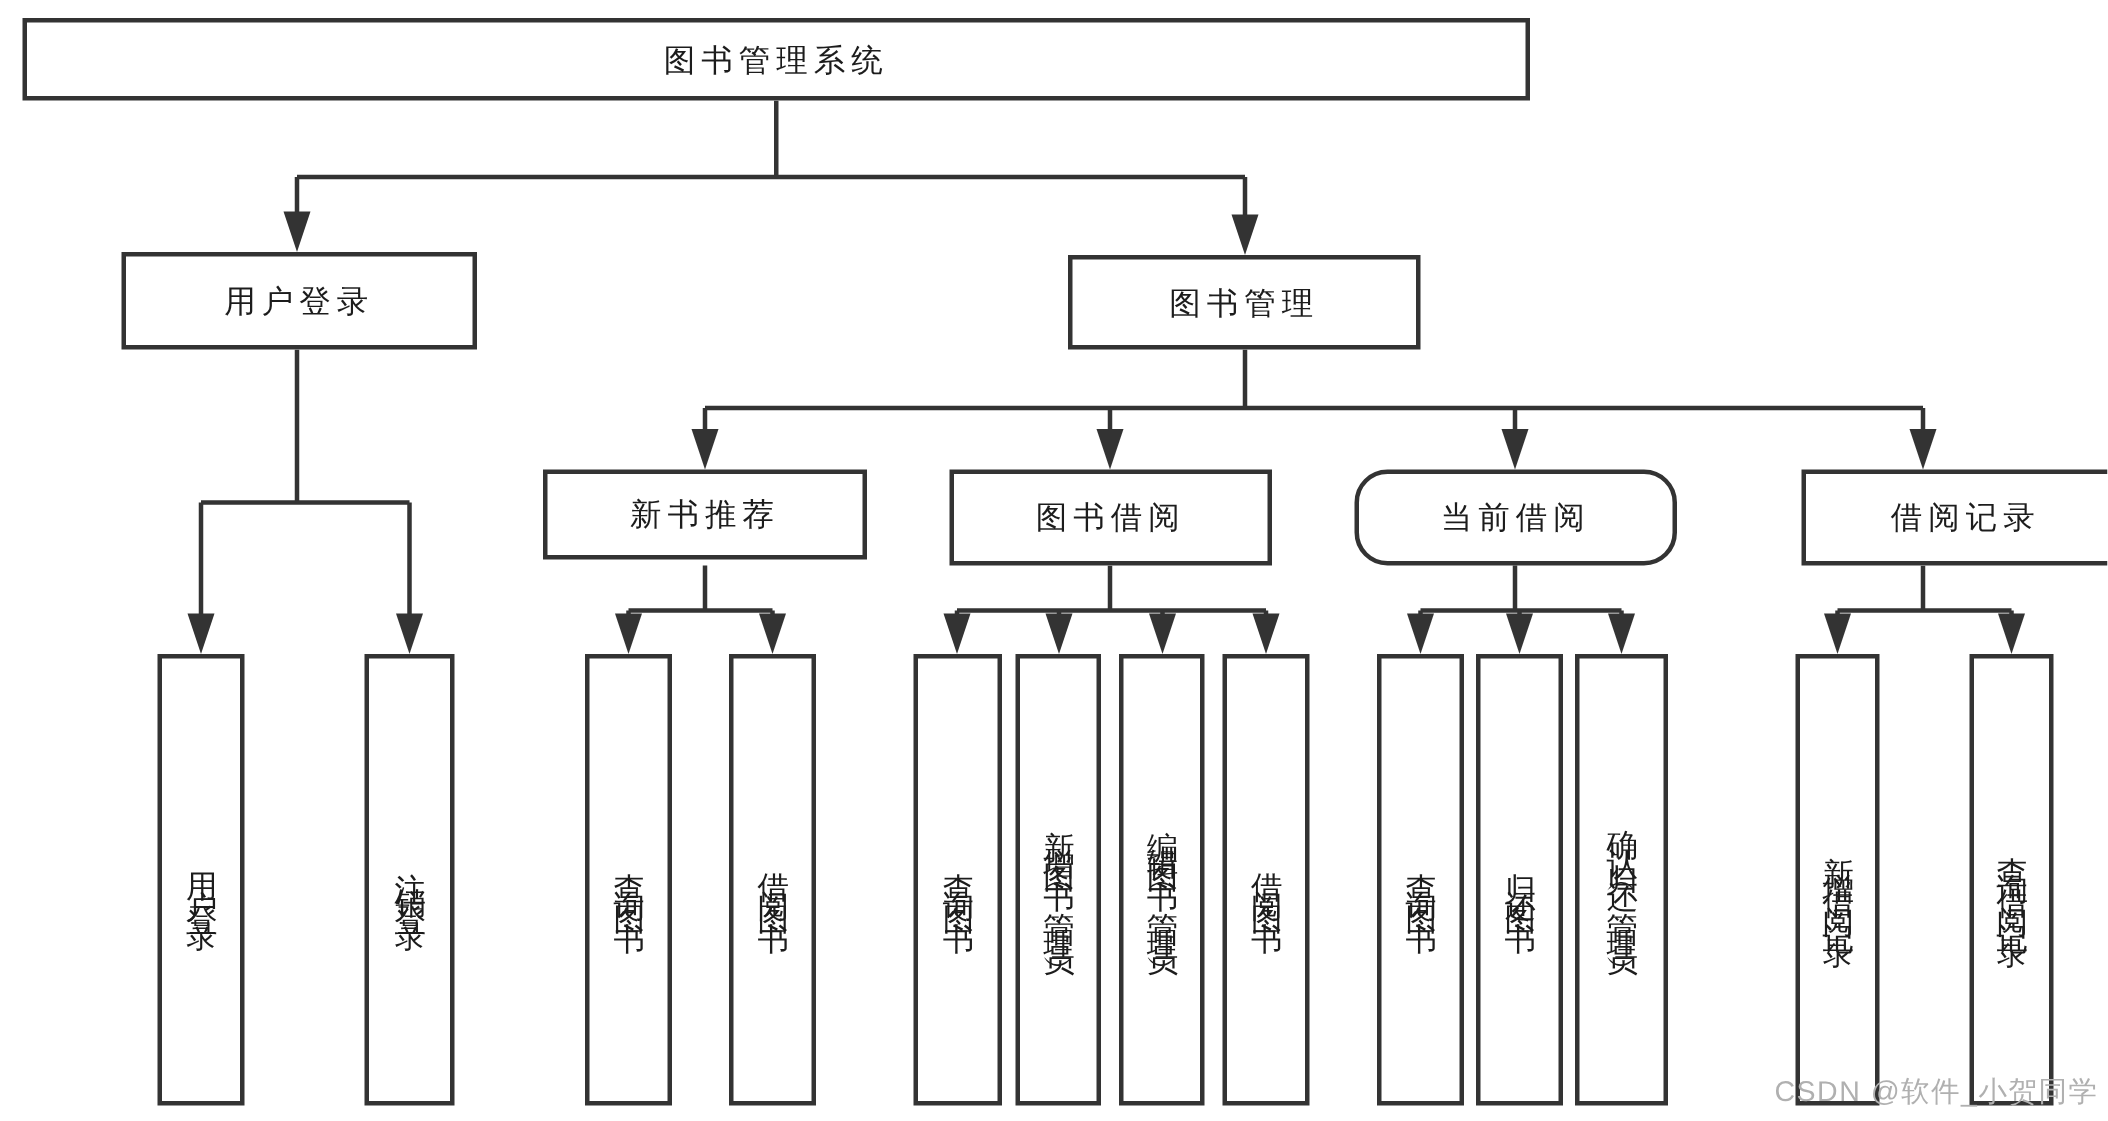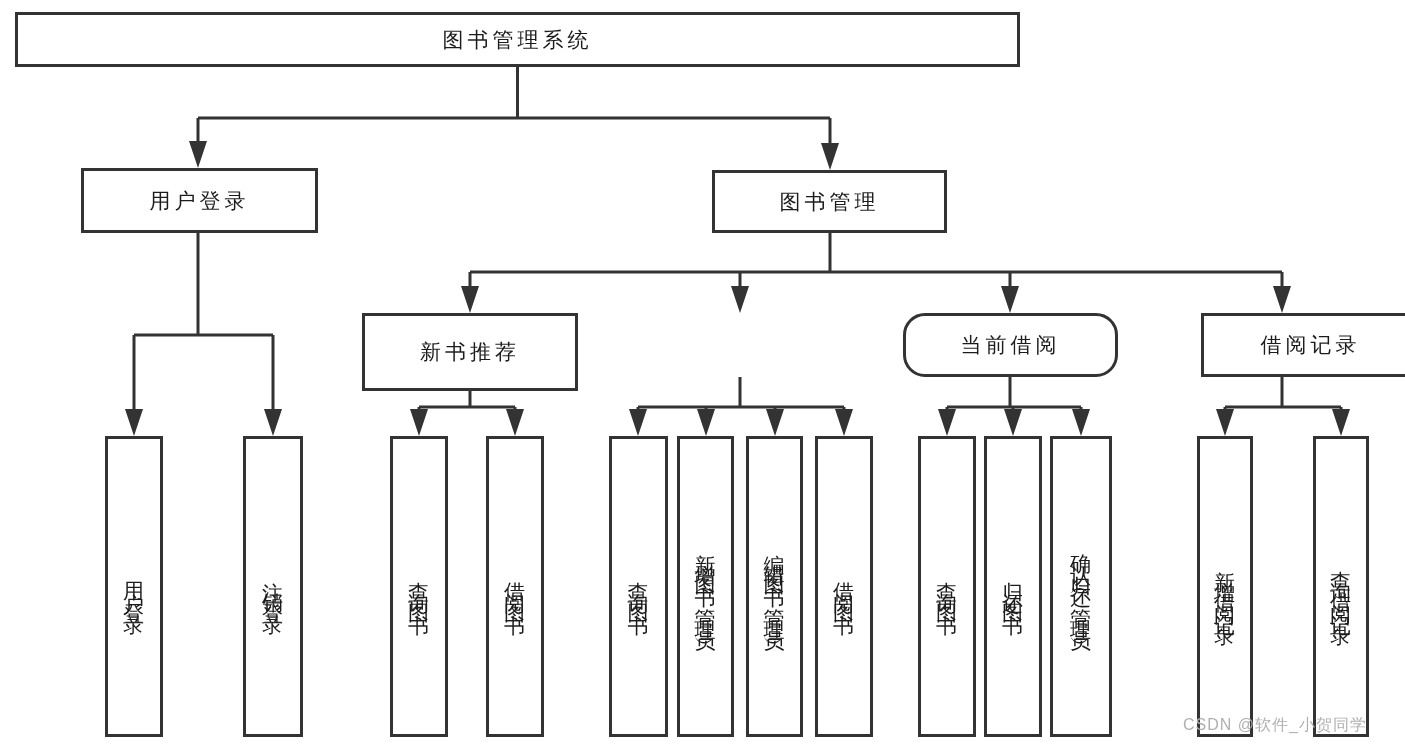--- a/index.html
+++ b/index.html
@@ -26,21 +26,21 @@
   .vnode { letter-spacing:0; }
   .vtext {
     writing-mode:vertical-rl;
     text-orientation:mixed;
     letter-spacing:11px;
     line-height:1;
   }
   .watermark {
     position:absolute;
     left:1183px; top:715px;
-    font-size:16px;
+    font-size:19px;
     color:#b0b0b0;
     letter-spacing:1px;
     z-index:3;
     white-space:nowrap;
   }
 </style>
 </head>
 <body>
 
 <div id="stage">
@@ -81,22 +81,25 @@
     <span>图书管理系统</span>
   </div>
 
   <div class="node" style="left:81px; top:168px; width:237px; height:65px;">
     <span>用户登录</span>
   </div>
   <div class="node" style="left:712px; top:170px; width:235px; height:63px;align-items:center;">
     <span>图书管理</span>
   </div>
 
-  <div class="node" style="left:362px; top:313px; width:216px; height:78px;">
+  <div class="node" style="left:362px; top:313px; width:216px; height:60px;">
     <span>新书推荐</span>
+  </div>
+  <div class="node" style="left:633px; top:313px; width:215px; height:64px;">
+    <span>图书借阅</span>
   </div>
   <div class="node" style="left:903px; top:313px; width:215px; height:64px;border-radius:22px;">
     <span>当前借阅</span>
   </div>
   <div class="node" style="left:1173px; top:313px; width:219px; height:64px;margin-left:28px;">
     <span>借阅记录</span>
   </div>
 
   <div class="node vnode" style="left:105px; top:436px; width:58px; height:301px;">
     <span class="vtext">用户登录</span>

